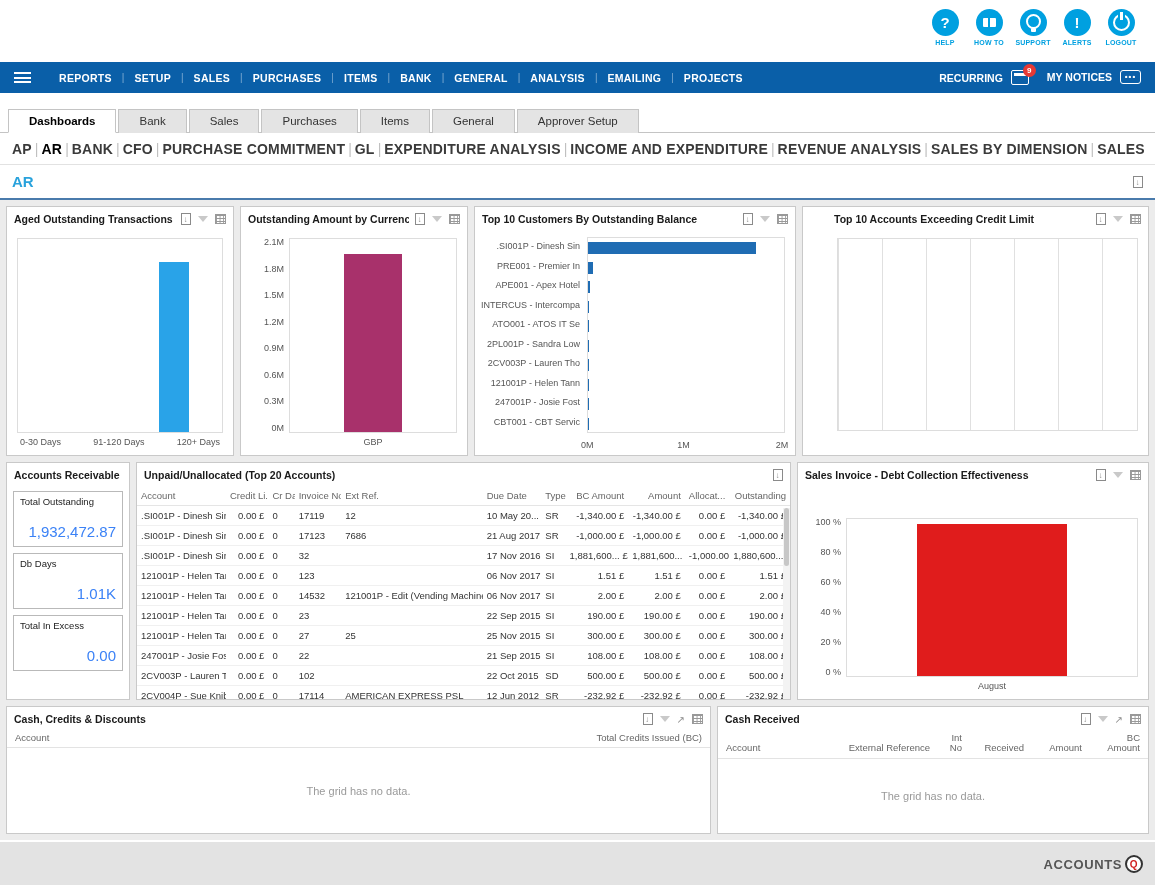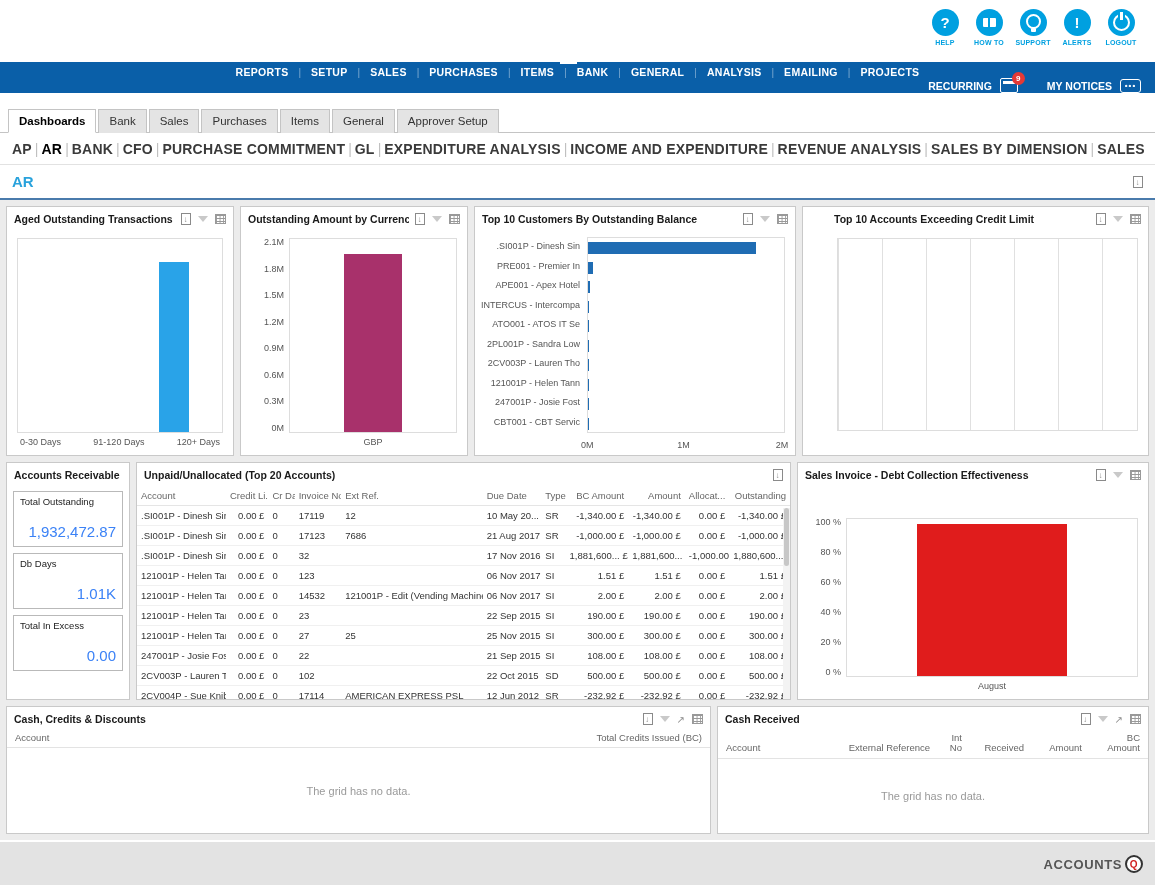--- a/index.html
+++ b/index.html
@@ -12,36 +12,36 @@
 .hcircle{width:27px;height:27px;border-radius:50%;background:#00a0e0;color:#fff;display:flex;align-items:center;justify-content:center;font-weight:bold;font-size:15px;position:relative;}
 .hlabel{font-size:7px;font-weight:bold;color:#00a0e0;letter-spacing:.2px;white-space:nowrap;}
 .hc-howto::before{content:'';position:absolute;width:13px;height:9px;background:#fff;border-radius:1px;}
 .hc-howto::after{content:'';position:absolute;width:2px;height:9px;background:#00a0e0;}
 .hc-support::before{content:'';position:absolute;top:5px;width:11px;height:11px;border:2px solid #fff;border-radius:50%;}
 .hc-support::after{content:'';position:absolute;bottom:4px;width:5px;height:4px;background:#fff;border-radius:1px;}
 .hc-logout::before{content:'';position:absolute;width:13px;height:13px;border:2.5px solid #fff;border-radius:50%;}
 .hc-logout::after{content:'';position:absolute;top:3px;width:3px;height:8px;background:#fff;border-left:2px solid #00a0e0;border-right:2px solid #00a0e0;}
 
 
-.mainnav{height:31px;background:#0a5fa8;display:flex;align-items:center;padding:0 14px;color:#fff;flex-direction:column;}
+.mainnav{height:31px;background:#0a5fa8;display:flex;align-items:center;padding:0 14px;color:#fff;}
 .burger{width:17px;height:11px;margin-right:18px;cursor:pointer;background:linear-gradient(#fff 0 2px,transparent 2px 4.5px,#fff 4.5px 6.5px,transparent 6.5px 9px,#fff 9px 11px);}
 .nav-items{display:flex;align-items:center;}
 .nav-item{color:#fff;font-size:10.5px;font-weight:bold;letter-spacing:.3px;padding:0 10px;cursor:pointer;text-decoration:none;white-space:nowrap;}
 .nav-sep{color:rgba(255,255,255,.45);font-size:10px;}
-.nav-right{margin-left:auto;display:flex;align-items:flex-end;gap:29px;}
+.nav-right{margin-left:auto;display:flex;align-items:flex-start;gap:18px;}
 .nav-chip{display:flex;align-items:center;gap:8px;font-size:10.5px;font-weight:bold;cursor:pointer;}
 .cal{width:18px;height:15px;border:1.5px solid #fff;border-radius:2px;position:relative;}
 .cal::before{content:'';position:absolute;top:2px;left:2px;right:2px;height:2.5px;background:#fff;}
 .badge{position:absolute;top:-7px;right:-8px;min-width:13px;height:13px;border-radius:7px;background:#e53935;color:#fff;font-size:8px;font-weight:bold;display:flex;align-items:center;justify-content:center;padding:0 2px;}
 .notice-ic{width:21px;height:14px;border:1.5px solid #fff;border-radius:3px;display:flex;align-items:center;justify-content:center;}
 .notice-ic::before{content:'\2022\2022\2022';color:#fff;font-size:8px;letter-spacing:1px;line-height:0;}
 
 
 .tabs-wrap{margin-top:16px;padding-left:8px;border-bottom:1px solid #c4c4c4;display:flex;background:#fff;}
-.tab{padding:5px 10px;background:#e4e4e4;border:1px solid #c4c4c4;border-bottom:none;margin-right:2px;margin-bottom:-1px;font-size:11.5px;color:#333;cursor:pointer;white-space:nowrap;}
+.tab{padding:5px 20px;background:#e4e4e4;border:1px solid #c4c4c4;border-bottom:none;margin-right:2px;margin-bottom:-1px;font-size:11.5px;color:#333;cursor:pointer;white-space:nowrap;}
 .tab.active{background:#fff;font-weight:bold;color:#000;border-bottom:1px solid #fff;}
 
 
 .subnav{display:flex;align-items:center;gap:3px;padding:8px 12px 7px;font-size:14px;font-weight:bold;color:#3a3a3a;background:#fff;}
 .sub-item{cursor:pointer;white-space:nowrap;letter-spacing:.2px;}
 .sub-item.active{color:#000;}
 .sub-sep{color:#c0c0c0;font-weight:normal;}
 
 
 .titlebar{display:flex;align-items:center;justify-content:space-between;padding:8px 12px;border-top:1px solid #e2e2e2;border-bottom:2px solid #4a7bac;background:#fff;}

